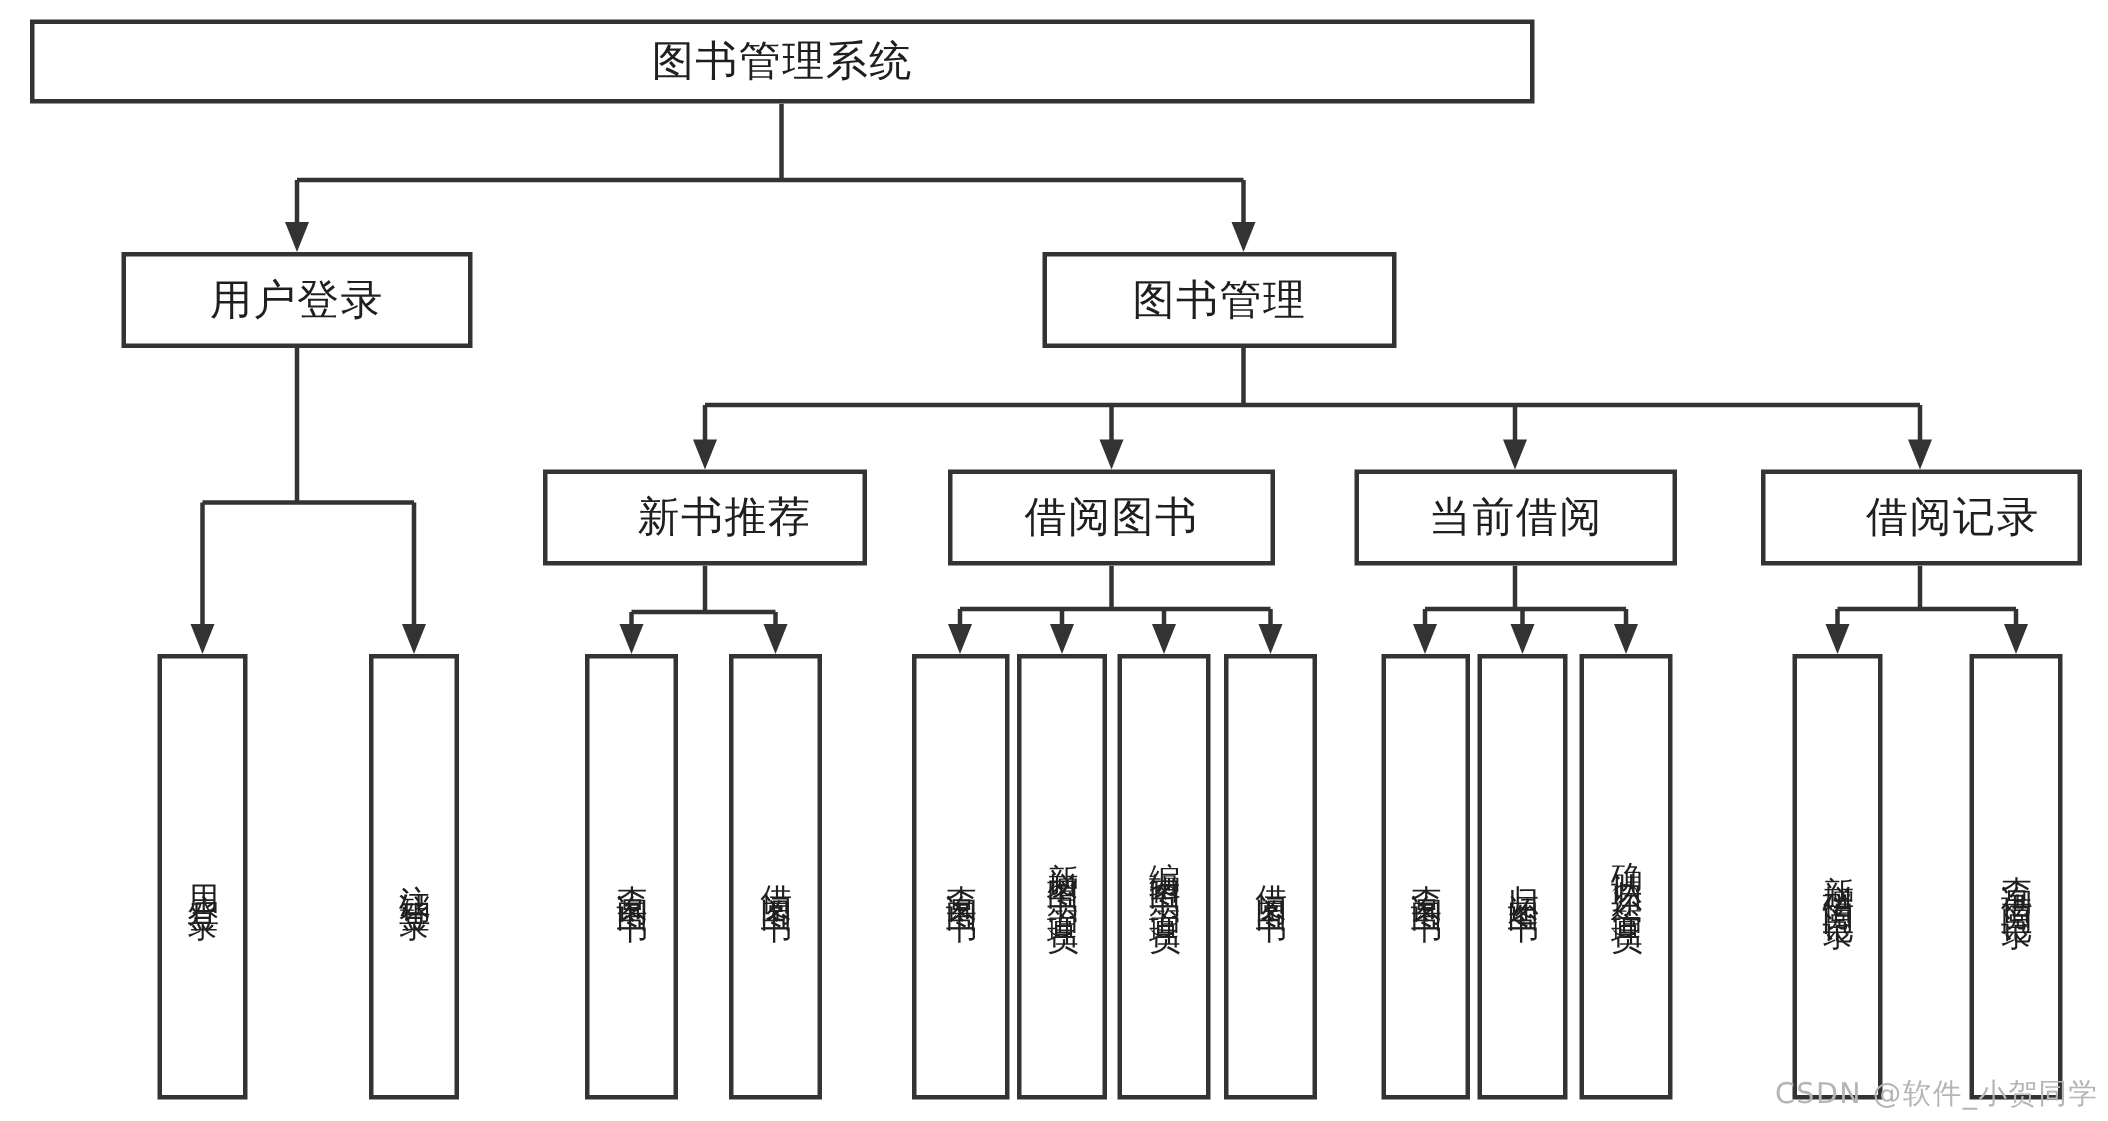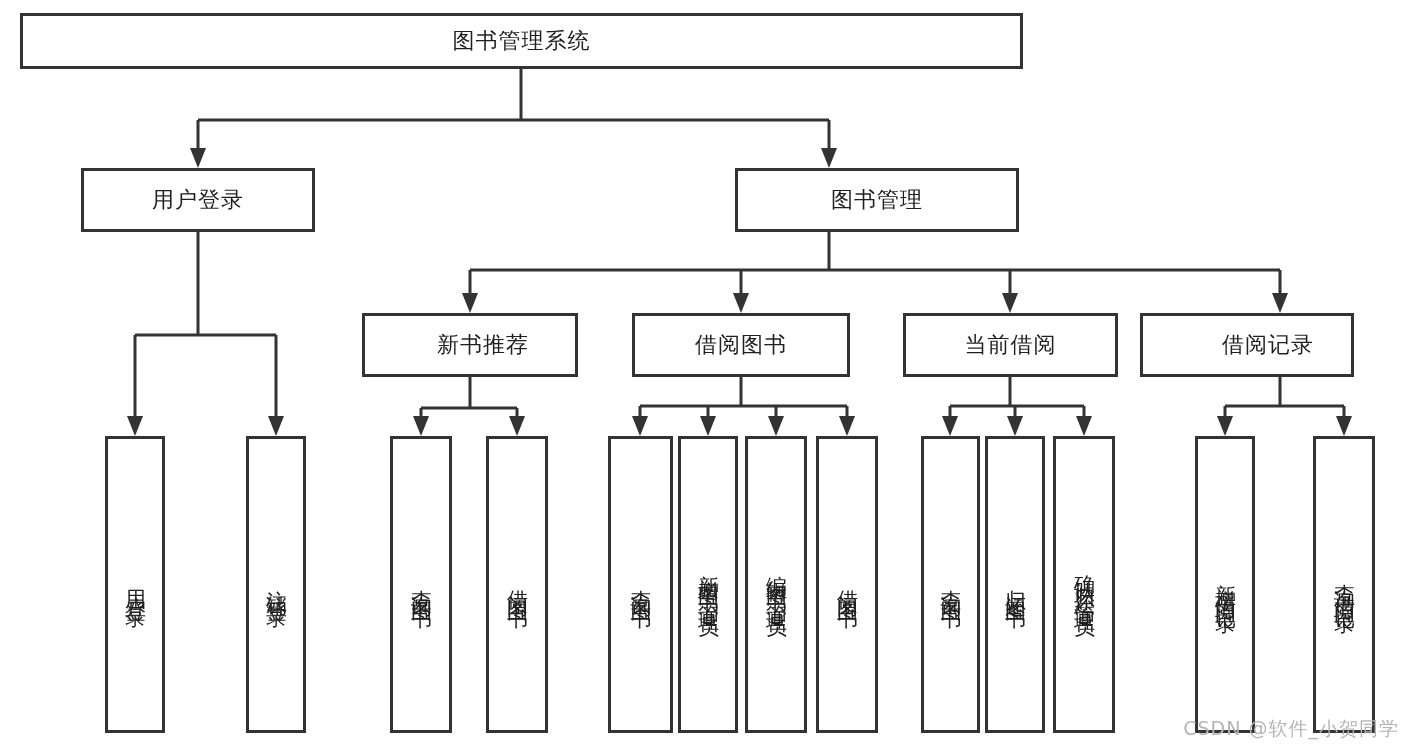--- a/index.html
+++ b/index.html
@@ -3,21 +3,21 @@
 <meta charset="utf-8">
 <style>
   html,body{margin:0;padding:0;background:#ffffff;}
   body{width:1405px;height:747px;overflow:hidden;position:relative;
        font-family:"DejaVu Sans","Liberation Sans",sans-serif;}
   .stage{position:absolute;left:0;top:0;width:1405px;height:747px;background:#ffffff;}
   #edges{position:absolute;left:0;top:0;z-index:1;}
   #nodes{position:absolute;left:0;top:0;width:100%;height:100%;z-index:2;}
   .node{position:absolute;box-sizing:border-box;background:#ffffff;border:3px solid #333333;
         display:flex;align-items:center;justify-content:center;color:#1f1f1f;}
-  .node.h span{font-size:22px;letter-spacing:1px;white-space:nowrap;}
+  .node.h span{font-size:28px;letter-spacing:1px;white-space:nowrap;}
   .node.v span{writing-mode:vertical-rl;text-orientation:mixed;font-size:21px;
                letter-spacing:6px;line-height:1.1;}
   .watermark{position:absolute;right:6px;bottom:5px;z-index:3;font-size:19px;
              color:#b5b5b5;letter-spacing:1px;white-space:nowrap;}
 </style>
 </head>
 <body>
 
 <div class="stage">
   <svg id="edges" width="1405" height="747" viewBox="0 0 1405 747">
@@ -74,33 +74,33 @@
       <line x1="1344" y1="406" x2="1344" y2="422" stroke="#333333" stroke-width="3"></line>
       <polygon points="1336,416 1352,416 1344,436" fill="#333333"></polygon>
     </svg>
   <div id="nodes">
       <div class="node h" style="left: 20px; top: 13px; width: 1003px; height: 56px;">
         <span>图书管理系统</span>
       </div>
       <div class="node h" style="left: 81px; top: 168px; width: 234px; height: 64px;">
         <span>用户登录</span>
       </div>
-      <div class="node h" style="left: 735px; top: 168px; width: 284px; height: 64px;">
+      <div class="node h" style="left: 695px; top: 168px; width: 236px; height: 64px;">
         <span>图书管理</span>
       </div>
       <div class="node h" style="left: 362px; top: 313px; width: 216px; height: 64px; padding-left: 26px;">
         <span>新书推荐</span>
       </div>
       <div class="node h" style="left: 632px; top: 313px; width: 218px; height: 64px;">
         <span>借阅图书</span>
       </div>
       <div class="node h" style="left: 903px; top: 313px; width: 215px; height: 64px;">
         <span>当前借阅</span>
       </div>
-      <div class="node h" style="left: 1140px; top: 313px; width: 214px; height: 64px; padding-left: 42px;">
+      <div class="node h" style="left: 1174px; top: 313px; width: 214px; height: 64px; padding-left: 42px;">
         <span>借阅记录</span>
       </div>
       <div class="node v" style="left: 105px; top: 436px; width: 60px; height: 297px;">
         <span>用户登录</span>
       </div>
       <div class="node v" style="left: 246px; top: 436px; width: 60px; height: 297px;">
         <span>注销登录</span>
       </div>
       <div class="node v" style="left: 390px; top: 436px; width: 62px; height: 297px;">
         <span>查询图书</span>

